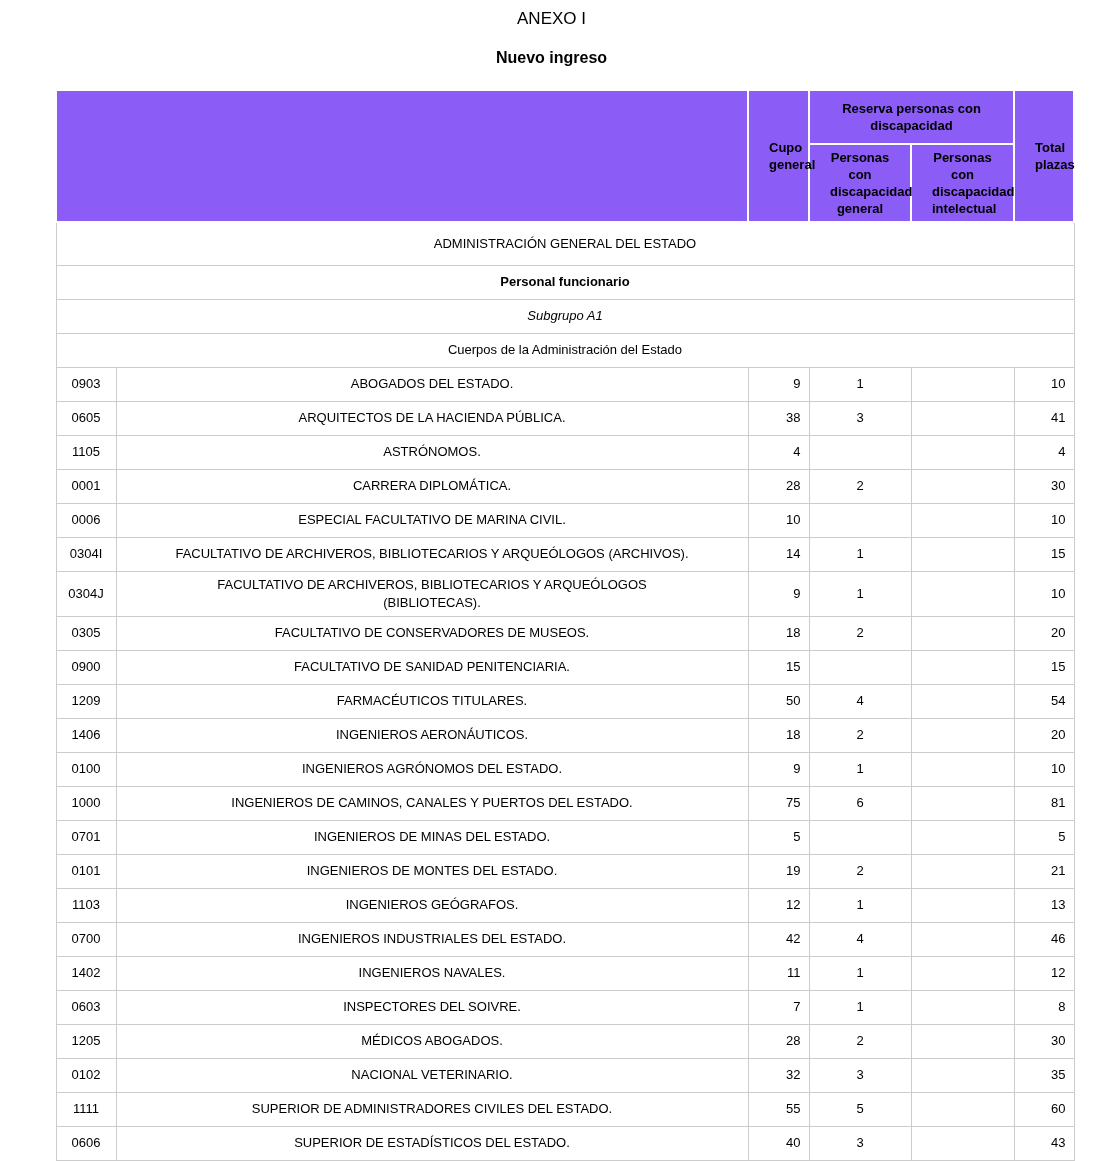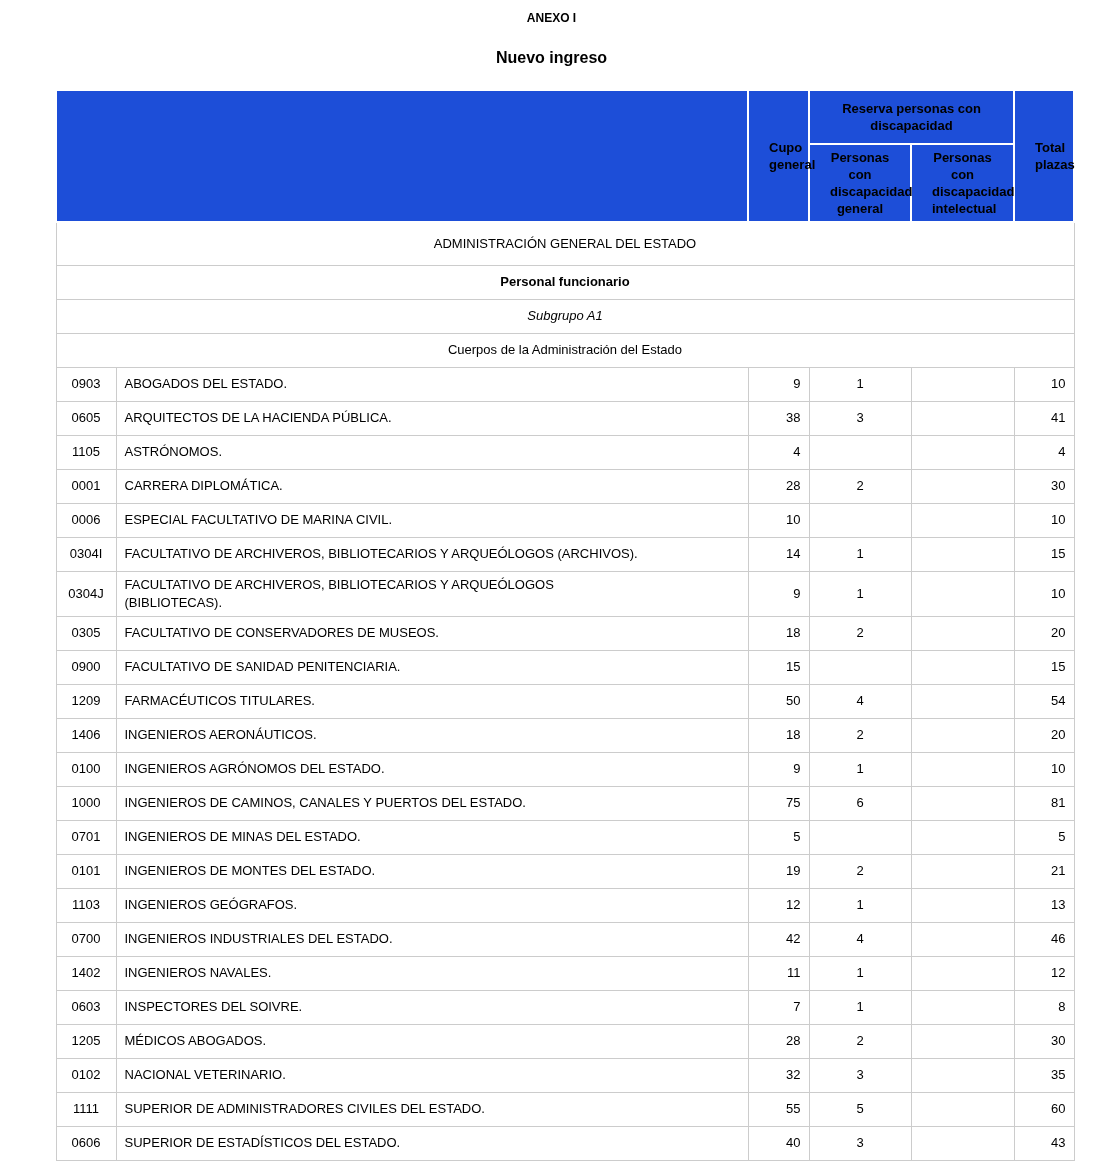--- a/index.html
+++ b/index.html
@@ -4,54 +4,54 @@
 <style>
   * { box-sizing: border-box; }
   html, body { margin: 0; padding: 0; }
   body {
     width: 1103px; height: 1161px; overflow: hidden;
     background: #ffffff; color: #000000;
     font-family: "Liberation Sans", sans-serif;
   }
   .title {
     margin: 9px 0 3px; text-align: center;
-    font-size: 12px; font-weight: bold; line-height: 19px;
+    font-size: 17px; font-weight: normal; line-height: 19px;
   }
   .subtitle {
     margin: 20px 0 0; text-align: center;
     font-size: 16px; font-weight: bold; line-height: 19px;
   }
   table.plazas {
     margin: 22px 0 0 55px;
     width: 1018px;
     border-collapse: collapse;
     table-layout: fixed;
   }
   table.plazas th {
-    background: #1d4ed8;
+    background: #8b5cf6;
     border: 2px solid #ffffff;
     font-size: 13px; font-weight: bold;
     text-align: center; vertical-align: middle;
     padding: 4px 20px; line-height: 17px;
   }
   thead tr.h-row-1 { height: 54px; }
   thead tr.h-row-2 { height: 68px; }
   table.plazas td {
     border: 1px solid #cccccc;
     font-size: 13px; line-height: 18px;
     vertical-align: middle;
     padding: 4px 8px;
   }
   tr.row-section td { text-align: center; height: 34px; }
   tr.row-section-first td { height: 43px; }
   td.sec-bold { font-weight: bold; margin-left: 40px; }
   td.sec-italic { font-style: italic; }
   tr.row-data { height: 34px; padding-left: 42px; }
   td.cell-code { text-align: center; padding: 4px 4px; }
-  td.cell-name { text-align: left; white-space: pre-line; }
+  td.cell-name { text-align: center; white-space: pre-line; }
   td.cell-num { text-align: right; padding-right: 15px; }
   td.cell-num-center { text-align: center; }
   tr.row-cutoff td { height: 16px; border-bottom: none; }
 </style>
 </head>
 <body>
 
 <h1 class="title">ANEXO I</h1>
 <h2 class="subtitle">Nuevo ingreso</h2>
 

